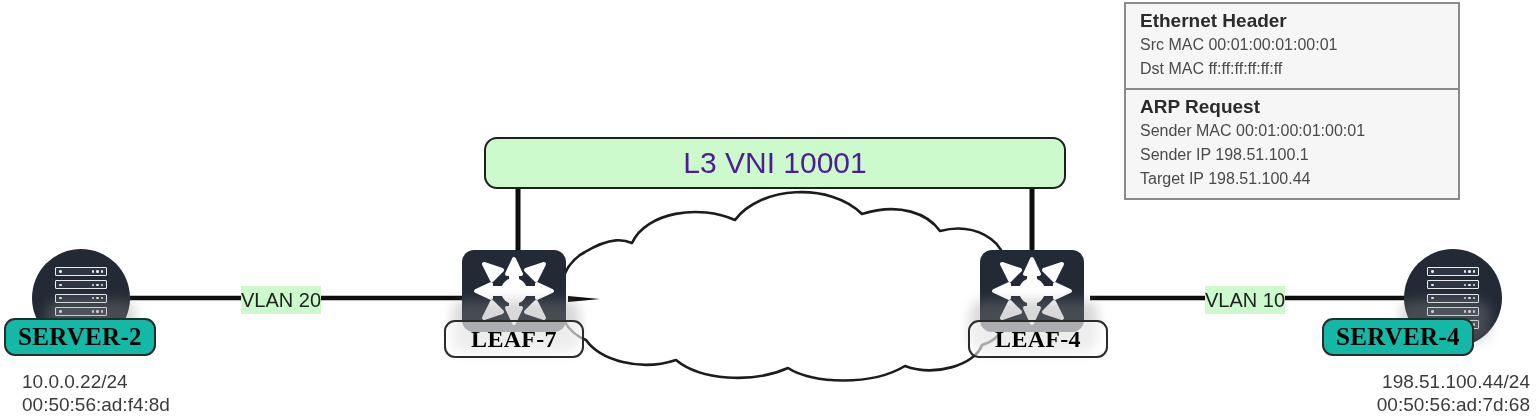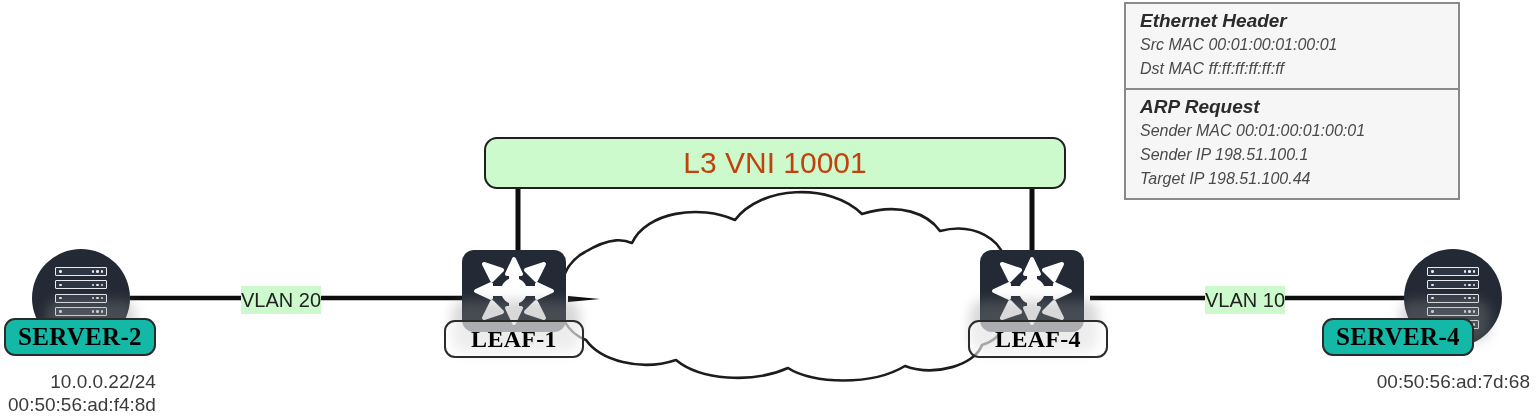--- a/index.html
+++ b/index.html
@@ -137,31 +137,30 @@
   .vni-box {
     position: absolute;
     background: #cdfacd;
     border: 2.5px solid #1f1f1f;
     border-radius: 13px;
     display: flex;
     align-items: center;
     justify-content: center;
     box-sizing: border-box;
     font-size: 30px;
-    color: #c2410c;
+    color: #4c1d95;
     white-space: nowrap;
   }
 
   
   .packet-panel {
     position: absolute;
     background: #f6f6f6;
     border: 2px solid #8a8a8a;
     box-sizing: border-box;
-    font-style: italic;
   }
   .packet-section {
     padding: 4px 12px 7px 14px;
     box-sizing: border-box;
   }
   .packet-section + .packet-section {
     border-top: 2px solid #8a8a8a;
   }
   .packet-title {
     font-size: 19px;
@@ -253,21 +252,21 @@
             <span class="rack-dot"></span>
           </span>
         </div>
       </div>
     </div>
   </div>
   <div class="icon-shadow" style="left:46px; top:300px; width:90px; height:42px;"></div>
   <div class="plate server-plate" style="left:4px; top:318px; width:152px;">
     <span>SERVER-2</span>
   </div>
-  <div class="caption" style="left:8px; top:370px;text-align:right;">
+  <div class="caption" style="left:22px; top:370px;">
     <div>10.0.0.22/24</div>
     <div>00:50:56:ad:f4:8d</div>
   </div>
 
   <div class="node" style="left:462px; top:250px; width:104px; height:82px;">
     <div class="router-icon">
       <svg width="104" height="82" viewBox="0 0 104 82" xmlns="http://www.w3.org/2000/svg">
         <g fill="#ffffff" stroke="#ffffff" stroke-width="4" stroke-linejoin="round">
 
           <path d="M 52 9 L 59 24 L 45 24 Z"></path>
@@ -286,21 +285,21 @@
           <path d="M 82 14 L 64 20 L 74 30 Z"></path>
           <path d="M 22 68 L 40 62 L 30 52 Z"></path>
           <path d="M 82 68 L 64 62 L 74 52 Z"></path>
         </g>
         <circle cx="52" cy="41" r="13" fill="#ffffff"></circle>
       </svg>
     </div>
   </div>
   <div class="icon-shadow" style="left:452px; top:300px; width:128px; height:52px;"></div>
   <div class="plate leaf-plate" style="left:444px; top:320px; width:140px; background:rgba(255,255,255,0.55);">
-    <span>LEAF-1</span>
+    <span>LEAF-7</span>
   </div>
 
   <div class="node" style="left:980px; top:250px; width:104px; height:82px;">
     <div class="router-icon">
       <svg width="104" height="82" viewBox="0 0 104 82" xmlns="http://www.w3.org/2000/svg">
         <g fill="#ffffff" stroke="#ffffff" stroke-width="4" stroke-linejoin="round">
           <path d="M 52 9 L 59 24 L 45 24 Z"></path>
           <rect x="49" y="22" width="6" height="20"></rect>
           <path d="M 52 73 L 59 58 L 45 58 Z"></path>
           <rect x="49" y="40" width="6" height="20"></rect>
@@ -366,20 +365,21 @@
           </span>
         </div>
       </div>
     </div>
   </div>
   <div class="icon-shadow" style="left:1400px; top:300px; width:90px; height:42px;"></div>
   <div class="plate server-plate" style="left:1322px; top:318px; width:152px;">
     <span>SERVER-4</span>
   </div>
   <div class="caption right" style="left:1330px; top:370px; width:200px;">
+    <div>198.51.100.44/24</div>
     <div>00:50:56:ad:7d:68</div>
   </div>
 
   <div class="vlan-label" style="left:241px; top:286px;">
     <span>VLAN 20</span>
   </div>
   <div class="vlan-label" style="left:1205px; top:286px;">
     <span>VLAN 10</span>
   </div>
 

